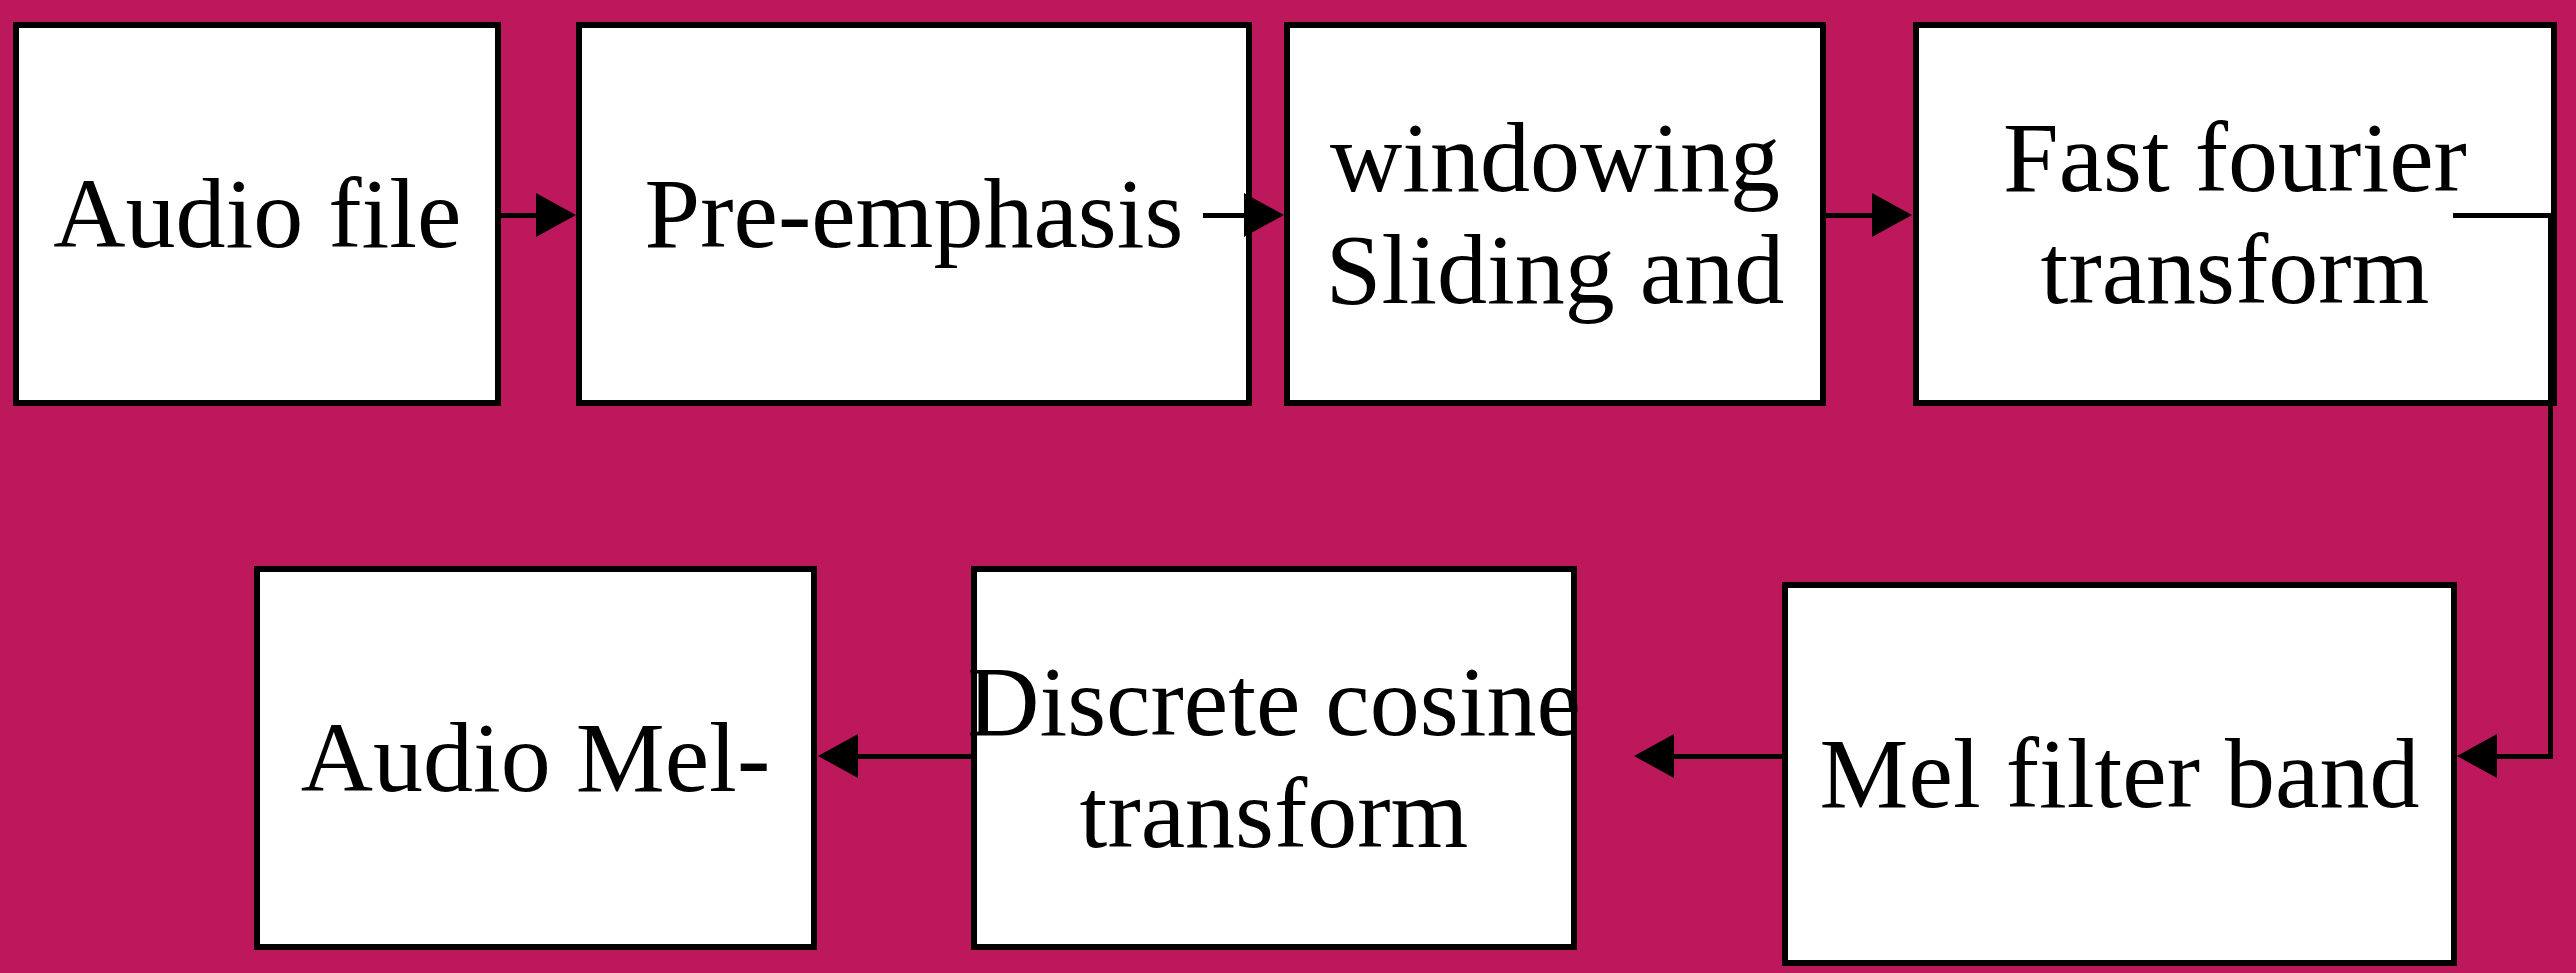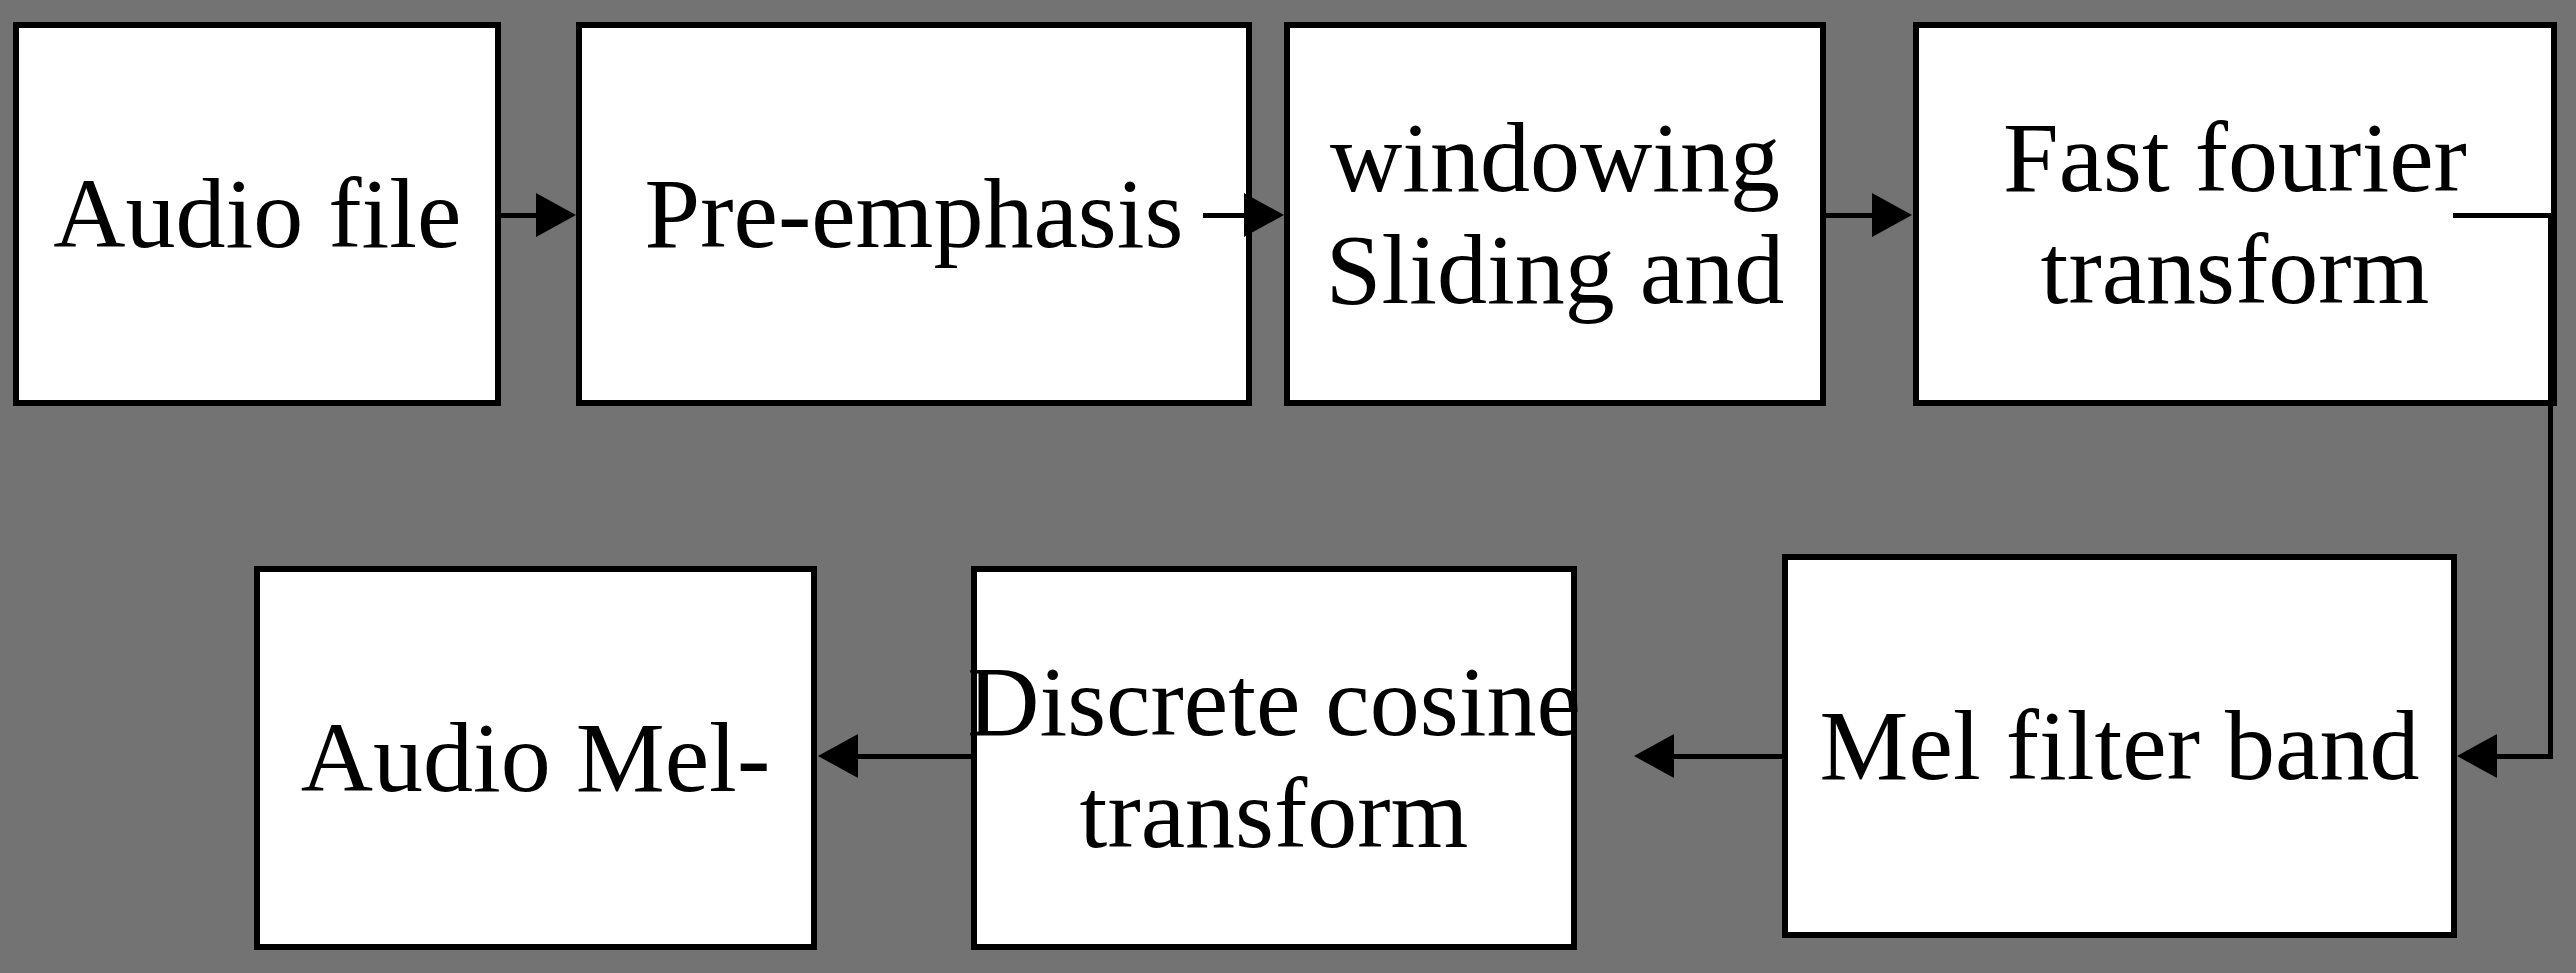--- a/index.html
+++ b/index.html
@@ -4,21 +4,21 @@
 <style>
   html, body {
     margin: 0;
     padding: 0;
     background: #ffffff;
   }
   #stage {
     position: relative;
     width: 2576px;
     height: 973px;
-    background: #737373;
+    background: #be185d;
     overflow: hidden;
     font-family: "Liberation Serif", "DejaVu Serif", serif;
   }
   .node {
     position: absolute;
     box-sizing: border-box;
     border: 6.7px solid #000000;
     background: #ffffff;
     display: flex;
     flex-direction: column;
@@ -56,21 +56,21 @@
     border-bottom: 22px solid transparent;
     border-right: 40px solid #000000;
   }
   
   .b1 { left: 13.4px;   top: 22px;  width: 488px; height: 384px; }
   .b2 { left: 576px;  top: 22px;  width: 676px; height: 384px; }
   .b3 { left: 1284px; top: 22px;  width: 542px; height: 384px; }
   .b4 { left: 1913px; top: 22px;  width: 644px; height: 384px; }
   .b5 { left: 254px;  top: 566px; width: 563px; height: 384px; }
   .b6 { left: 971px; top: 566px; width: 606px; height: 384px; }
-  .b7 { left: 1782px; top: 554px; width: 675px; height: 384px; }
+  .b7 { left: 1782px; top: 582px; width: 675px; height: 384px; }
 </style>
 </head>
 <body>
 
 <div id="stage">
 
   <div class="node b1">
     <span>Audio file</span>
   </div>
   <div class="node b2">

